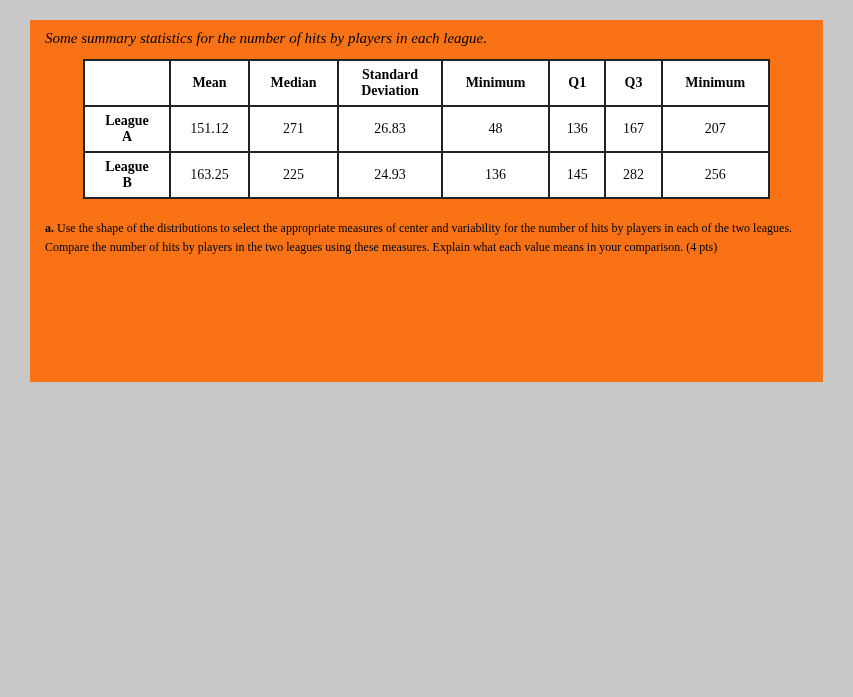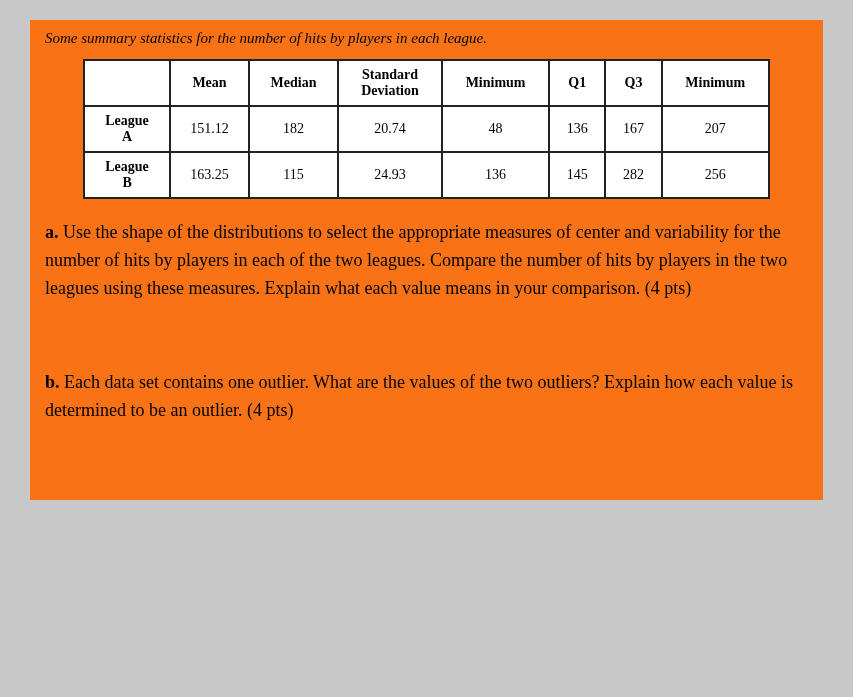--- a/index.html
+++ b/index.html
@@ -58,21 +58,21 @@
       font-weight: bold;
       text-align: center;
       background-color: #fff;
     }
 
     .col-header-row th {
       font-weight: bold;
     }
 
     .question-text {
-      font-size: 18px;
+      font-size: 12px;
       margin-bottom: 16px;
       line-height: 1.55;
     }
 
     .question-label {
       font-weight: bold;
     }
 
     .answer-space {
       min-height: 30px;
@@ -100,51 +100,47 @@
           <th>Minimum</th>
           <th>Q1</th>
           <th>Q3</th>
           <th>Minimum</th>
         </tr>
       </thead>
       <tbody>
         <tr>
           <td class="row-header">League<br>A</td>
           <td>151.12</td>
-          <td>182</td>
-          <td>20.74</td>
+          <td>271</td>
+          <td>26.83</td>
           <td>48</td>
           <td>136</td>
           <td>167</td>
           <td>207</td>
         </tr>
         <tr>
           <td class="row-header">League<br>B</td>
           <td>163.25</td>
-          <td>115</td>
+          <td>225</td>
           <td>24.93</td>
           <td>136</td>
           <td>145</td>
           <td>282</td>
           <td>256</td>
         </tr>
       </tbody>
     </table>
   </div>
 
   <div class="section">
     <p class="question-text">
       <span class="question-label">a.</span>
       <span>Use the shape of the distributions to select the appropriate measures of center and variability for the number of hits by players in each of the two leagues. Compare the number of hits by players in the two leagues using these measures. Explain what each value means in your comparison. (4 pts)</span>
     </p>
     <div class="answer-space"></div>
   </div>
 
   <div class="section">
-    <p class="question-text">
-      <span class="question-label">b.</span>
-      <span>Each data set contains one outlier. What are the values of the two outliers? Explain how each value is determined to be an outlier. (4 pts)</span>
-    </p>
     <div class="answer-space"></div>
   </div>
 
 
 </div>
 
 </body></html>

